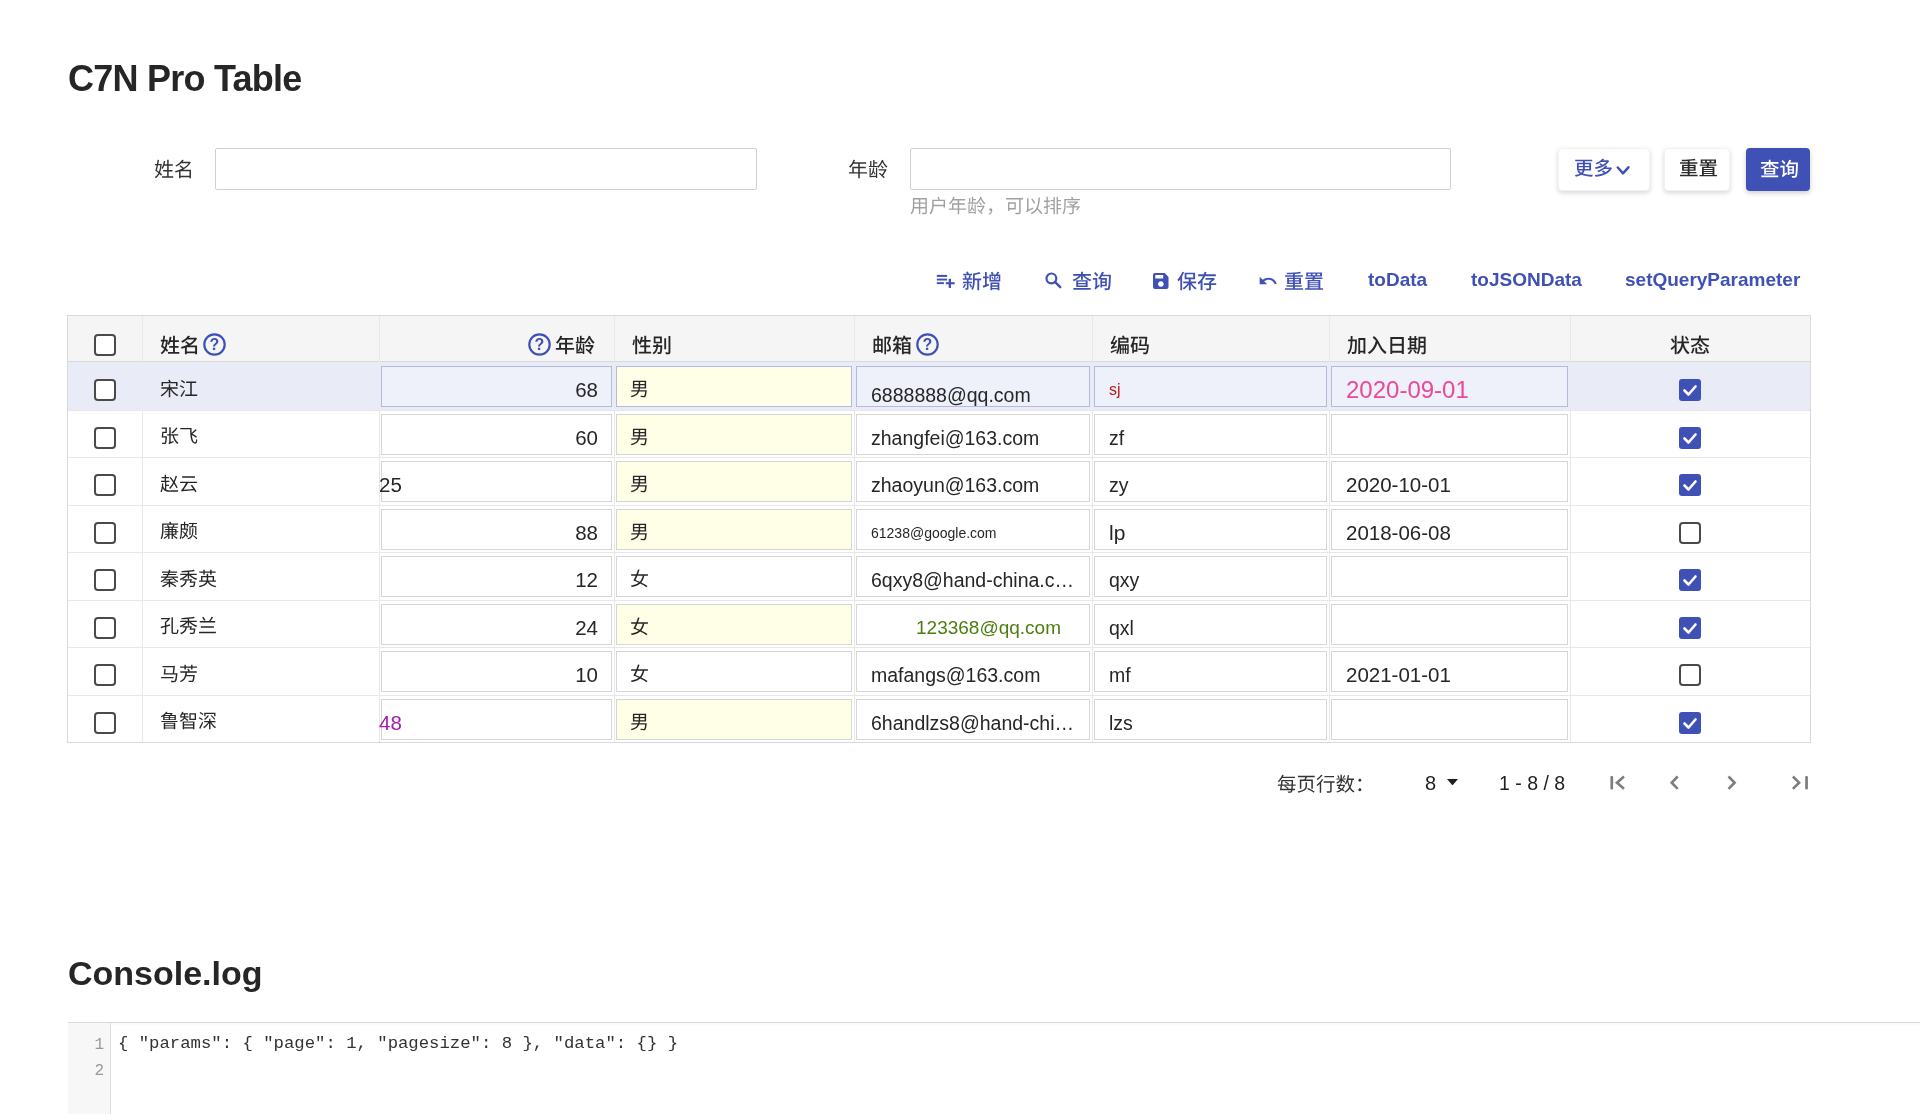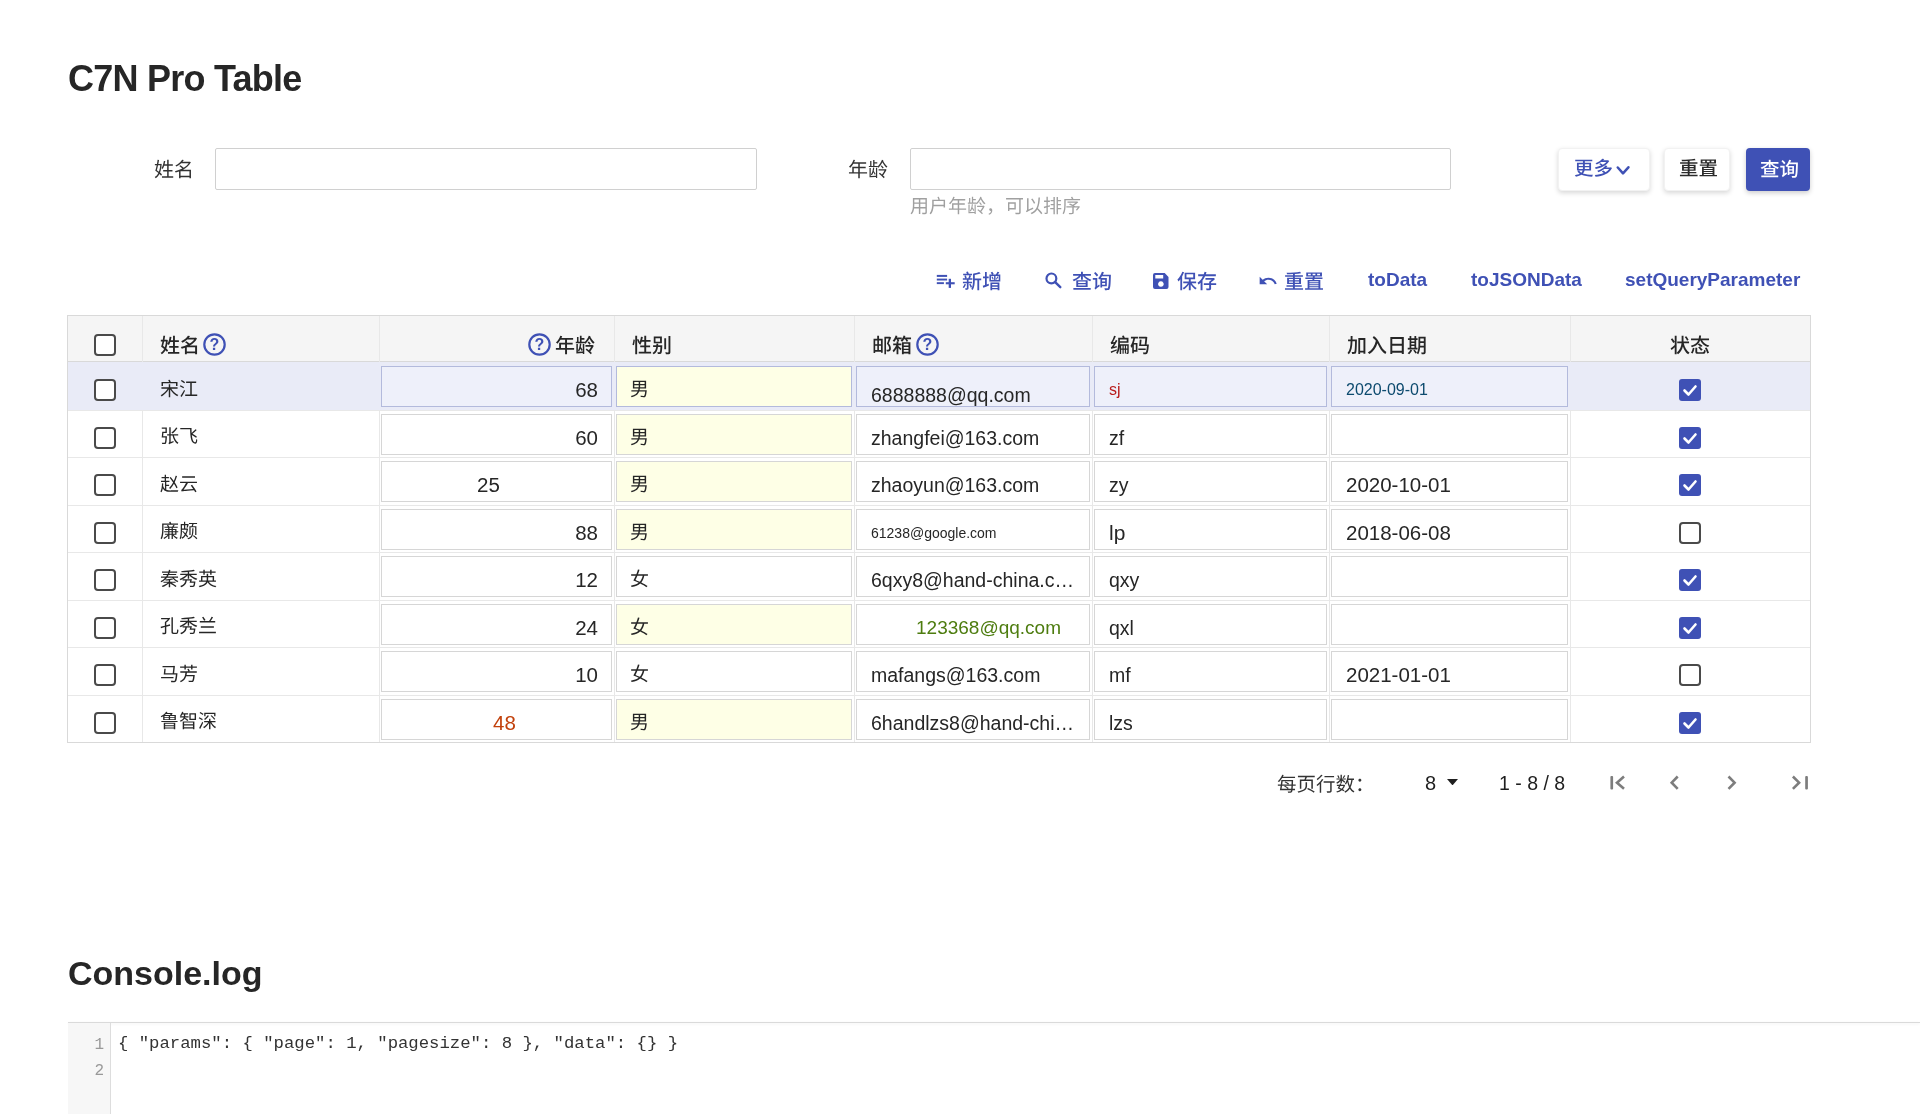--- a/index.html
+++ b/index.html
@@ -149,21 +149,21 @@
 <div class="abs" style="left:616px;top:366.2px;width:236px;height:41.3px;background:#feffe6;border:1px solid #b3badc"></div>
 <div class="abs" style="left:856px;top:366.2px;width:234px;height:41.3px;background:#eef0fa;border:1px solid #b3badc"></div>
 <div class="abs" style="left:1094px;top:366.2px;width:233px;height:41.3px;background:#eef0fa;border:1px solid #b3badc"></div>
 <div class="abs" style="left:1331px;top:366.2px;width:237px;height:41.3px;background:#eef0fa;border:1px solid #b3badc"></div>
 <div class="abs" style="left:379px;top:378.2px;width:219px;text-align:right;font-size:20.5px;line-height:24px;color:#262626">68</div>
 <div style="position:absolute;left:630px;top:379.0px;line-height:0;"><svg width="19.0" height="19" viewBox="0 -880 1000 1000" fill="#262626">
       <path transform="translate(0,0) scale(1,-1)" d="M227 556H459V448H227ZM534 556H770V448H534ZM227 723H459V616H227ZM534 723H770V616H534ZM72 286V217H401C354 110 258 30 43 -15C58 -31 77 -61 83 -80C328 -25 433 79 483 217H799C785 79 768 18 746 -1C736 -10 724 -11 702 -11C679 -11 613 -10 548 -4C560 -23 570 -52 571 -73C636 -76 697 -77 729 -76C764 -73 787 -68 809 -48C841 -16 860 62 879 253C880 263 882 286 882 286H504C511 317 517 349 521 383H848V787H153V383H443C439 349 433 317 425 286Z"></path>
     </svg></div>
 <div class="abs" style="left:871px;top:383px;width:204px;overflow:hidden;white-space:nowrap;font-size:19.5px;line-height:24px;color:#262626">6888888@qq.com</div>
 <div class="abs" style="left:1109px;top:378.2px;font-size:16px;line-height:24px;color:#b91c1c">sj</div>
-<div class="abs" style="left:1346px;top:378.2px;font-size:16px;line-height:24px;color:#0c4a6e">2020-09-01</div>
+<div class="abs" style="left:1346px;top:378.2px;font-size:24px;line-height:24px;color:#ec4899">2020-09-01</div>
 <div class="abs" style="left:1679.0px;top:379.2px;width:22px;height:22px;background:#3f51b5;border-radius:3px"></div>
 <svg class="abs" style="left:1679.0px;top:379.2px" width="22" height="22" viewBox="0 0 22 22" fill="none" stroke="#fff" stroke-width="2.6" stroke-linecap="round" stroke-linejoin="round">
     <path d="M5.5 11.5 L9.5 15.5 L16.5 7.5"></path>
   </svg>
 <div class="abs" style="left:94px;top:426.7px;width:22px;height:22px;border:2.5px solid #4a4a4a;border-radius:4px;background:#fff"></div>
 <div style="position:absolute;left:160px;top:426.0px;line-height:0;"><svg width="38.0" height="19" viewBox="0 -880 2000 1000" fill="#262626">
       <path transform="translate(0,0) scale(1,-1)" d="M846 795C790 692 697 595 598 533C615 522 644 496 656 483C756 552 856 660 919 774ZM117 577C112 480 100 352 88 273H288C278 93 266 21 248 3C239 -6 229 -8 212 -8C194 -8 145 -7 94 -3C106 -22 115 -50 116 -70C167 -73 217 -73 243 -71C274 -68 293 -62 311 -42C340 -12 352 75 364 310C365 320 366 341 366 341H166C172 391 177 450 182 506H360V802H93V732H288V577ZM474 -85C490 -71 518 -59 717 25C715 41 713 73 713 95L562 38V380H660C706 186 791 22 920 -66C932 -46 955 -20 972 -5C854 66 772 212 730 380H958V452H562V820H488V452H376V380H488V47C488 7 460 -12 442 -21C454 -36 469 -67 474 -85Z"></path>
       <path transform="translate(1000,0) scale(1,-1)" d="M863 705C814 645 737 570 667 512C662 594 660 684 659 781H67V703H584C595 238 644 -51 856 -52C927 -51 951 -2 961 156C943 164 920 183 902 200C898 88 888 26 859 25C752 25 699 173 675 410C761 362 854 302 903 258L943 318C892 361 796 420 710 466C784 523 867 600 932 668Z"></path>
     </svg></div>
 <div class="abs" style="left:381px;top:413.7px;width:231px;height:41.3px;background:#fff;border:1px solid #d6d6d6"></div>
@@ -184,21 +184,21 @@
 <div class="abs" style="left:94px;top:474.2px;width:22px;height:22px;border:2.5px solid #4a4a4a;border-radius:4px;background:#fff"></div>
 <div style="position:absolute;left:160px;top:473.5px;line-height:0;"><svg width="38.0" height="19" viewBox="0 -880 2000 1000" fill="#262626">
       <path transform="translate(0,0) scale(1,-1)" d="M104 392C98 218 82 58 23 -41C39 -51 69 -72 81 -82C114 -24 135 49 149 133C219 -18 337 -54 555 -54H936C941 -32 955 3 967 20C906 17 602 18 554 17C461 17 388 24 330 46V250H480V317H330V456H496V523H316V653H468V720H316V840H247V720H82V653H247V523H52V456H261V85C218 121 187 174 164 251C168 294 172 339 174 386ZM506 686C567 610 631 521 689 433C630 318 559 218 477 142C494 130 526 105 538 91C612 165 677 257 734 363C787 278 833 196 862 131L926 176C892 250 837 343 773 440C822 541 863 653 897 770L825 786C798 689 765 596 726 509C674 584 618 658 564 724Z"></path>
       <path transform="translate(1000,0) scale(1,-1)" d="M165 760V684H842V760ZM141 -44C182 -27 240 -24 791 24C815 -16 836 -52 852 -83L924 -41C874 53 773 199 688 312L620 277C660 222 705 157 746 94L243 56C323 152 404 275 471 401H945V478H56V401H367C303 272 219 149 190 114C158 73 135 46 112 40C123 16 137 -26 141 -44Z"></path>
     </svg></div>
 <div class="abs" style="left:381px;top:461.2px;width:231px;height:41.3px;background:#fff;border:1px solid #d6d6d6"></div>
 <div class="abs" style="left:616px;top:461.2px;width:236px;height:41.3px;background:#feffe6;border:1px solid #d6d6d6"></div>
 <div class="abs" style="left:856px;top:461.2px;width:234px;height:41.3px;background:#fff;border:1px solid #d6d6d6"></div>
 <div class="abs" style="left:1094px;top:461.2px;width:233px;height:41.3px;background:#fff;border:1px solid #d6d6d6"></div>
 <div class="abs" style="left:1331px;top:461.2px;width:237px;height:41.3px;background:#fff;border:1px solid #d6d6d6"></div>
-<div class="abs" style="left:379px;top:473.2px;width:219px;text-align:center;font-size:20.5px;line-height:24px;color:#262626">25</div>
+<div class="abs" style="left:379px;top:473.2px;width:219px;text-align:left;font-size:20.5px;line-height:24px;color:#262626">25</div>
 <div style="position:absolute;left:630px;top:474.0px;line-height:0;"><svg width="19.0" height="19" viewBox="0 -880 1000 1000" fill="#262626">
       <path transform="translate(0,0) scale(1,-1)" d="M227 556H459V448H227ZM534 556H770V448H534ZM227 723H459V616H227ZM534 723H770V616H534ZM72 286V217H401C354 110 258 30 43 -15C58 -31 77 -61 83 -80C328 -25 433 79 483 217H799C785 79 768 18 746 -1C736 -10 724 -11 702 -11C679 -11 613 -10 548 -4C560 -23 570 -52 571 -73C636 -76 697 -77 729 -76C764 -73 787 -68 809 -48C841 -16 860 62 879 253C880 263 882 286 882 286H504C511 317 517 349 521 383H848V787H153V383H443C439 349 433 317 425 286Z"></path>
     </svg></div>
 <div class="abs" style="left:871px;top:473.2px;width:204px;overflow:hidden;white-space:nowrap;font-size:19.5px;line-height:24px;color:#262626">zhaoyun@163.com</div>
 <div class="abs" style="left:1109px;top:473.2px;font-size:19.5px;line-height:24px;color:#262626">zy</div>
 <div class="abs" style="left:1346px;top:473.2px;font-size:20.5px;line-height:24px;color:#262626">2020-10-01</div>
 <div class="abs" style="left:1679.0px;top:474.2px;width:22px;height:22px;background:#3f51b5;border-radius:3px"></div>
 <svg class="abs" style="left:1679.0px;top:474.2px" width="22" height="22" viewBox="0 0 22 22" fill="none" stroke="#fff" stroke-width="2.6" stroke-linecap="round" stroke-linejoin="round">
     <path d="M5.5 11.5 L9.5 15.5 L16.5 7.5"></path>
   </svg>
@@ -284,21 +284,21 @@
 <div style="position:absolute;left:160px;top:711.0px;line-height:0;"><svg width="57.0" height="19" viewBox="0 -880 3000 1000" fill="#262626">
       <path transform="translate(0,0) scale(1,-1)" d="M72 358V305H924V358ZM271 83H727V8H271ZM271 135V205H727V135ZM198 261V-82H271V-47H727V-79H803V261ZM313 724H570C553 703 532 682 513 666H253C274 685 294 704 313 724ZM321 843C269 763 170 668 37 599C52 588 74 563 83 547C113 563 141 581 167 599V400H834V666H605C629 691 654 721 670 752L620 780L607 777H359C373 794 385 811 397 828ZM237 510H462V450H237ZM531 510H762V450H531ZM237 615H462V557H237ZM531 615H762V557H531Z"></path>
       <path transform="translate(1000,0) scale(1,-1)" d="M615 691H823V478H615ZM545 759V410H896V759ZM269 118H735V19H269ZM269 177V271H735V177ZM195 333V-80H269V-43H735V-78H811V333ZM162 843C140 768 100 693 50 642C67 634 96 616 110 605C132 630 153 661 173 696H258V637L256 601H50V539H243C221 478 168 412 40 362C57 349 79 326 89 310C194 357 254 414 288 472C338 438 413 384 443 360L495 411C466 431 352 501 311 523L316 539H503V601H328L329 637V696H477V757H204C214 780 223 805 231 829Z"></path>
       <path transform="translate(2000,0) scale(1,-1)" d="M328 785V605H396V719H849V608H919V785ZM507 653C464 579 392 508 318 462C334 450 361 423 372 410C446 463 526 547 575 632ZM662 624C733 561 814 472 851 414L909 456C870 514 786 600 716 661ZM84 772C140 744 214 698 249 667L289 731C251 761 178 803 123 829ZM38 501C99 472 177 426 216 394L255 456C215 487 136 531 76 556ZM61 -10 117 -62C167 30 227 154 273 258L223 309C173 196 107 66 61 -10ZM581 466V357H322V289H535C475 179 375 82 268 33C284 19 307 -7 318 -25C422 30 517 128 581 242V-75H656V245C717 135 807 34 899 -23C911 -4 934 22 952 37C856 86 761 184 704 289H921V357H656V466Z"></path>
     </svg></div>
 <div class="abs" style="left:381px;top:698.7px;width:231px;height:41.3px;background:#fff;border:1px solid #d6d6d6"></div>
 <div class="abs" style="left:616px;top:698.7px;width:236px;height:41.3px;background:#feffe6;border:1px solid #d6d6d6"></div>
 <div class="abs" style="left:856px;top:698.7px;width:234px;height:41.3px;background:#fff;border:1px solid #d6d6d6"></div>
 <div class="abs" style="left:1094px;top:698.7px;width:233px;height:41.3px;background:#fff;border:1px solid #d6d6d6"></div>
 <div class="abs" style="left:1331px;top:698.7px;width:237px;height:41.3px;background:#fff;border:1px solid #d6d6d6"></div>
-<div class="abs" style="left:395px;top:710.7px;width:219px;text-align:center;font-size:20.5px;line-height:24px;color:#c2410c">48</div>
+<div class="abs" style="left:379px;top:710.7px;width:219px;text-align:left;font-size:20.5px;line-height:24px;color:#a21caf">48</div>
 <div style="position:absolute;left:630px;top:711.5px;line-height:0;"><svg width="19.0" height="19" viewBox="0 -880 1000 1000" fill="#262626">
       <path transform="translate(0,0) scale(1,-1)" d="M227 556H459V448H227ZM534 556H770V448H534ZM227 723H459V616H227ZM534 723H770V616H534ZM72 286V217H401C354 110 258 30 43 -15C58 -31 77 -61 83 -80C328 -25 433 79 483 217H799C785 79 768 18 746 -1C736 -10 724 -11 702 -11C679 -11 613 -10 548 -4C560 -23 570 -52 571 -73C636 -76 697 -77 729 -76C764 -73 787 -68 809 -48C841 -16 860 62 879 253C880 263 882 286 882 286H504C511 317 517 349 521 383H848V787H153V383H443C439 349 433 317 425 286Z"></path>
     </svg></div>
 <div class="abs" style="left:871px;top:710.7px;width:204px;overflow:hidden;white-space:nowrap;font-size:19.5px;line-height:24px;color:#262626">6handlzs8@hand-chi…</div>
 <div class="abs" style="left:1109px;top:710.7px;font-size:19.5px;line-height:24px;color:#262626">lzs</div>
 <div class="abs" style="left:1679.0px;top:711.7px;width:22px;height:22px;background:#3f51b5;border-radius:3px"></div>
 <svg class="abs" style="left:1679.0px;top:711.7px" width="22" height="22" viewBox="0 0 22 22" fill="none" stroke="#fff" stroke-width="2.6" stroke-linecap="round" stroke-linejoin="round">
     <path d="M5.5 11.5 L9.5 15.5 L16.5 7.5"></path>
   </svg>
 <div style="position:absolute;left:1277px;top:774.2px;line-height:0;"><svg width="97.5" height="19.5" viewBox="0 -880 5000 1000" fill="#333333">

